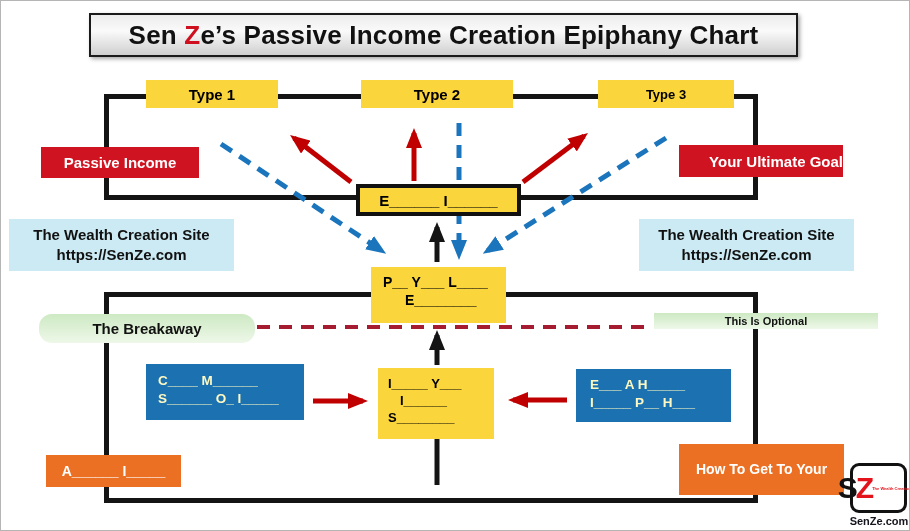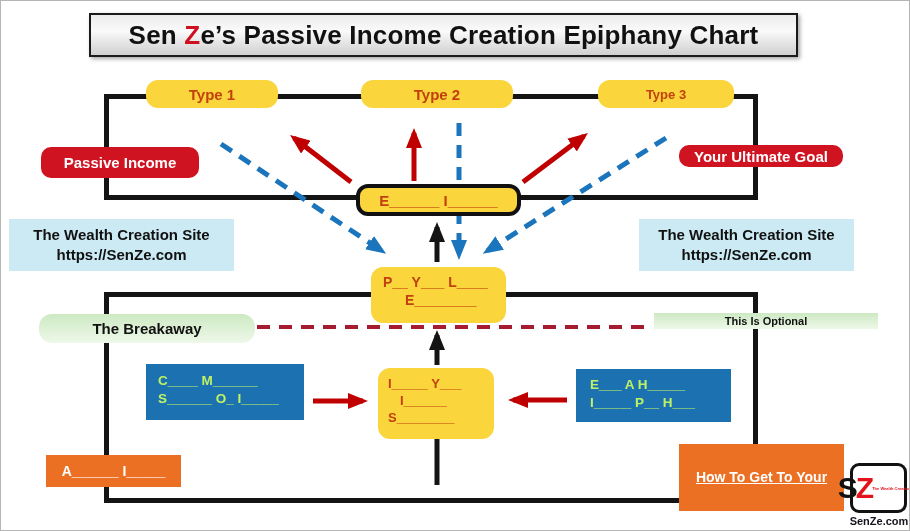--- a/index.html
+++ b/index.html
@@ -14,24 +14,24 @@
   .frame{border:5px solid #141414;background:transparent;}
   
   .title{
     left:88px;top:12px;width:709px;height:44px;
     background:linear-gradient(180deg,#ececec 0%,#fafafa 40%,#cfcfcf 100%);
     border:2px solid #1a1a1a;box-shadow:2px 2px 4px rgba(0,0,0,.35);
     font-size:26px;letter-spacing:.2px;
   }
   .title .z{color:#cf1020;}
   
-  .yellow{background:#fad53c;color:#c2410c;border-radius:12px;}
-  .redbox{background:#d01321;color:#fff;border-radius:10px;}
+  .yellow{background:#fad53c;color:#000000;}
+  .redbox{background:#d01321;color:#fff;}
   .bluecard{background:#cbeaf3;color:#111;}
-  .navybox{background:#1c72b1;color:#bef264;}
+  .navybox{background:#1c72b1;color:#fef9c3;}
   .greenbox{background:linear-gradient(180deg,#cde9c3 0%,#eef8e9 100%);color:#111;}
   .orangebox{background:#ec7023;color:#fff;}
   .lines{line-height:1.32;}
   svg{position:absolute;left:0;top:0;}
   .logo{
     left:849px;top:462px;width:57px;height:50px;background:#fff;
     border:3px solid #111;border-radius:9px;display:flex;
     align-items:center;justify-content:center;line-height:1;
   }
   .logo .sz{font-size:30px;letter-spacing:-2px;}
@@ -86,21 +86,21 @@
   <div class="abs center yellow" style="left:360px;top:79px;width:152px;height:28px;font-size:15px;">
     <span>Type 2</span>
   </div>
   <div class="abs center yellow" style="left:597px;top:79px;width:136px;height:28px;font-size:13px;">
     <span>Type 3</span>
   </div>
 
   <div class="abs center redbox" style="left:40px;top:146px;width:158px;height:31px;font-size:15px;">
     <span>Passive Income</span>
   </div>
-  <div class="abs center redbox" style="left:678px;top:144px;width:164px;height:22px;font-size:15px;">
+  <div class="abs center redbox" style="left:678px;top:144px;width:164px;height:32px;font-size:15px;justify-content:flex-end;">
     <span>Your Ultimate Goal</span>
   </div>
 
   <div class="abs center yellow" style="left:355px;top:183px;width:165px;height:32px;border:4px solid #111;font-size:15px;">
     <span>E______ I______</span>
   </div>
 
   <div class="abs center bluecard lines" style="left:8px;top:218px;width:225px;height:52px;font-size:15px;">
     <div>
       <div>The Wealth Creation Site</div>
@@ -142,21 +142,21 @@
   </div>
 
   <svg width="908" height="529" viewBox="0 0 908 529" style="pointer-events:none;">
     <line x1="312" y1="400" x2="362" y2="400" stroke="#c00000" stroke-width="5" marker-end="url(#mred)"></line>
     <line x1="566" y1="399" x2="512" y2="399" stroke="#c00000" stroke-width="5" marker-end="url(#mred)"></line>
   </svg>
 
   <div class="abs center orangebox" style="left:45px;top:454px;width:135px;height:32px;font-size:14px;">
     <span>A______ I_____</span>
   </div>
-  <div class="abs center orangebox lines" style="left:678px;top:443px;width:165px;height:67px;font-size:14px;text-decoration:underline;">
+  <div class="abs center orangebox lines" style="left:678px;top:443px;width:165px;height:51px;font-size:14px;">
     <div>
       <div>How To Get To Your</div>
     </div>
   </div>
 
 
   <div class="abs logo">
     <div class="sz"><span class="s">S</span><span class="z">Z</span></div>
     <div class="tag">The Wealth Creation Site</div>
   </div>

